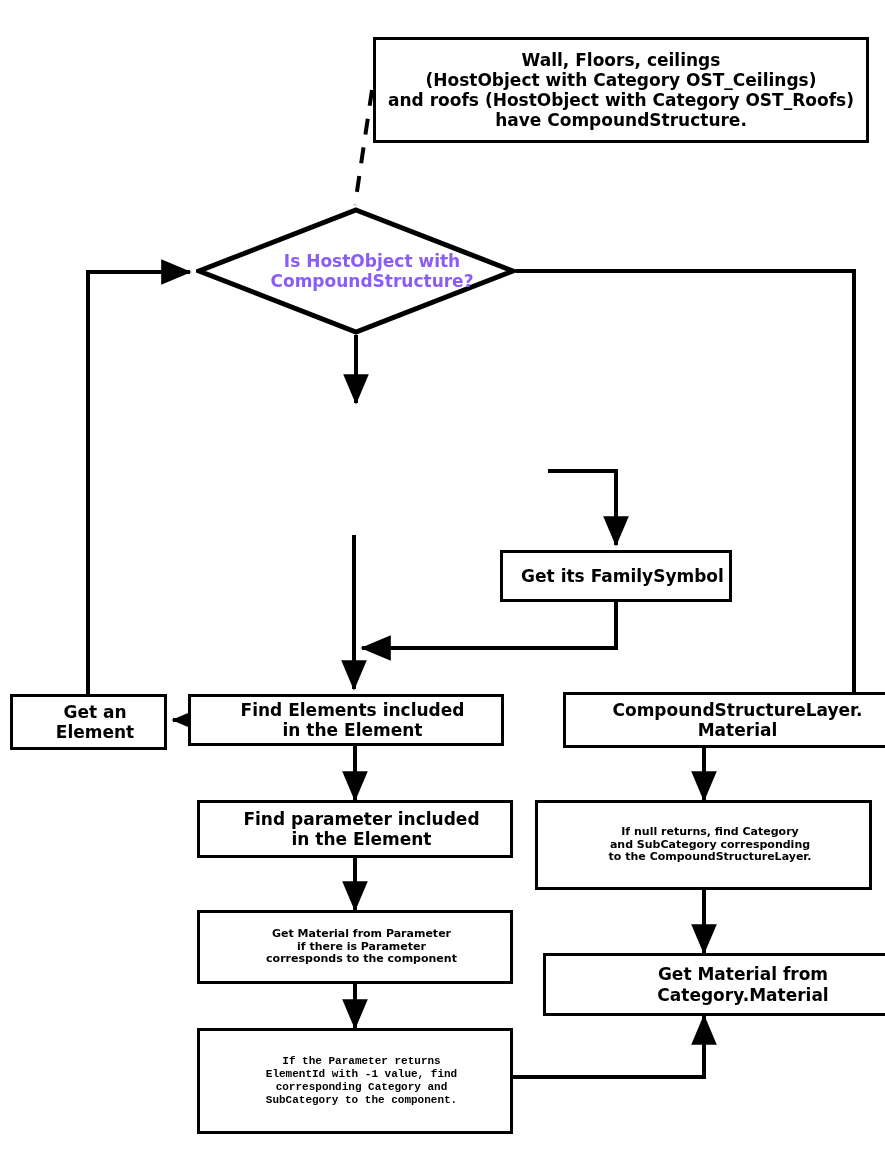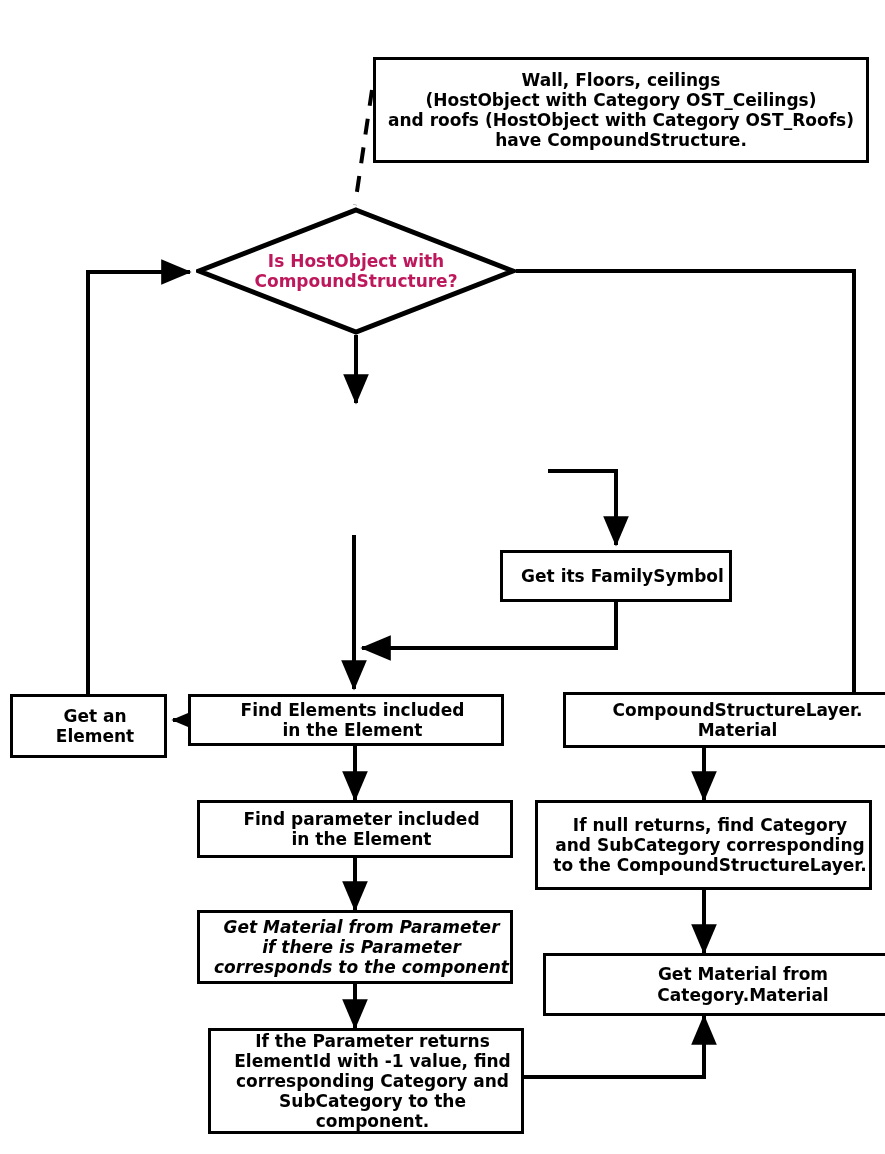--- a/index.html
+++ b/index.html
@@ -47,35 +47,35 @@
     position: absolute;
     z-index: 3;
   }
   .diamond-wrap svg {
     position: absolute;
     left: 0;
     top: 0;
   }
   .diamond-label {
     position: absolute;
-    left: 0;
+    left: 16px;
     top: 0;
     width: 100%;
     height: 100%;
     display: flex;
     align-items: center;
     justify-content: center;
     text-align: center;
     font-weight: bold;
-    color: #be185d;
+    color: #8b5cf6;
     line-height: 1.18;
     white-space: pre-line;
     z-index: 2;
   }
-  .fs16 { font-size: 17px; }
+  .fs16 { font-size: 11px; }
   .fs17 { font-size: 17px; }
 </style>
 </head>
 <body>
 
 <div id="canvas">
 
   <svg id="wires" width="885" height="1154" viewBox="0 0 885 1154">
     <defs>
       <marker id="ah" markerWidth="9" markerHeight="9" refX="7.2" refY="3.2" orient="auto" markerUnits="strokeWidth">
@@ -105,56 +105,56 @@
 
     <path d="M355,984 L355,1028" stroke="#000000" stroke-width="4" fill="none" marker-end="url(#ah)"></path>
 
     <path d="M704,748 L704,800" stroke="#000000" stroke-width="4" fill="none" marker-end="url(#ah)"></path>
 
     <path d="M704,890 L704,953" stroke="#000000" stroke-width="4" fill="none" marker-end="url(#ah)"></path>
 
     <path d="M513,1077 L704,1077 L704,1016" stroke="#000000" stroke-width="4" fill="none" marker-end="url(#ah)"></path>
   </svg>
 
-  <div class="node box fs17" style="left:373px; top:37px; width:496px; height:106px; padding:10px 6px;margin-top:20px;">Wall, Floors, ceilings
+  <div class="node box fs17" style="left:373px; top:37px; width:496px; height:106px; padding:10px 6px;">Wall, Floors, ceilings
 (HostObject with Category OST_Ceilings)
 and roofs (HostObject with Category OST_Roofs)
 have CompoundStructure.</div>
 
   <div class="diamond-wrap" style="left:196px; top:207px; width:320px; height:128px;">
     <svg width="320" height="128" viewBox="0 0 320 128">
       <polygon points="160,3 317,64 160,125 3,64" fill="#ffffff" stroke="#000000" stroke-width="5"></polygon>
     </svg>
     <div class="diamond-label fs17">Is HostObject with
 CompoundStructure?</div>
   </div>
 
 
   <div class="node box fs17" style="left:500px; top:550px; width:232px; height:52px;">Get its FamilySymbol</div>
 
-  <div class="node box fs17" style="left:10px; top:694px; width:157px; height:64px;">Get an Element</div>
+  <div class="node box fs17" style="left:10px; top:694px; width:157px; height:56px;">Get an Element</div>
 
   <div class="node box fs17" style="left:188px; top:694px; width:316px; height:52px;">Find Elements included
 in the Element</div>
 
   <div class="node box fs17" style="left:563px; top:692px; width:336px; height:56px;">CompoundStructureLayer.
 Material</div>
 
   <div class="node box fs17" style="left:197px; top:800px; width:316px; height:58px;">Find parameter included
 in the Element</div>
 
   <div class="node box fs16" style="left:535px; top:800px; width:337px; height:90px;">If null returns, find Category
 and SubCategory corresponding
 to the CompoundStructureLayer.</div>
 
-  <div class="node box fs16" style="left:197px; top:910px; width:316px; height:74px;font-style:italic;">Get Material from Parameter
+  <div class="node box fs16" style="left:197px; top:910px; width:316px; height:74px;">Get Material from Parameter
 if there is Parameter
 corresponds to the component</div>
 
   <div class="node box fs17" style="left:543px; top:953px; width:387px; height:63px;">Get Material from
 Category.Material</div>
 
-  <div class="node box fs16" style="left:208px; top:1028px; width:316px; height:106px;">If the Parameter returns
+  <div class="node box fs16" style="left:197px; top:1028px; width:316px; height:106px;font-family:Liberation Mono, monospace;">If the Parameter returns
 ElementId with -1 value, find
 corresponding Category and
 SubCategory to the component.</div>
 
 </div>
 
 </body></html>

